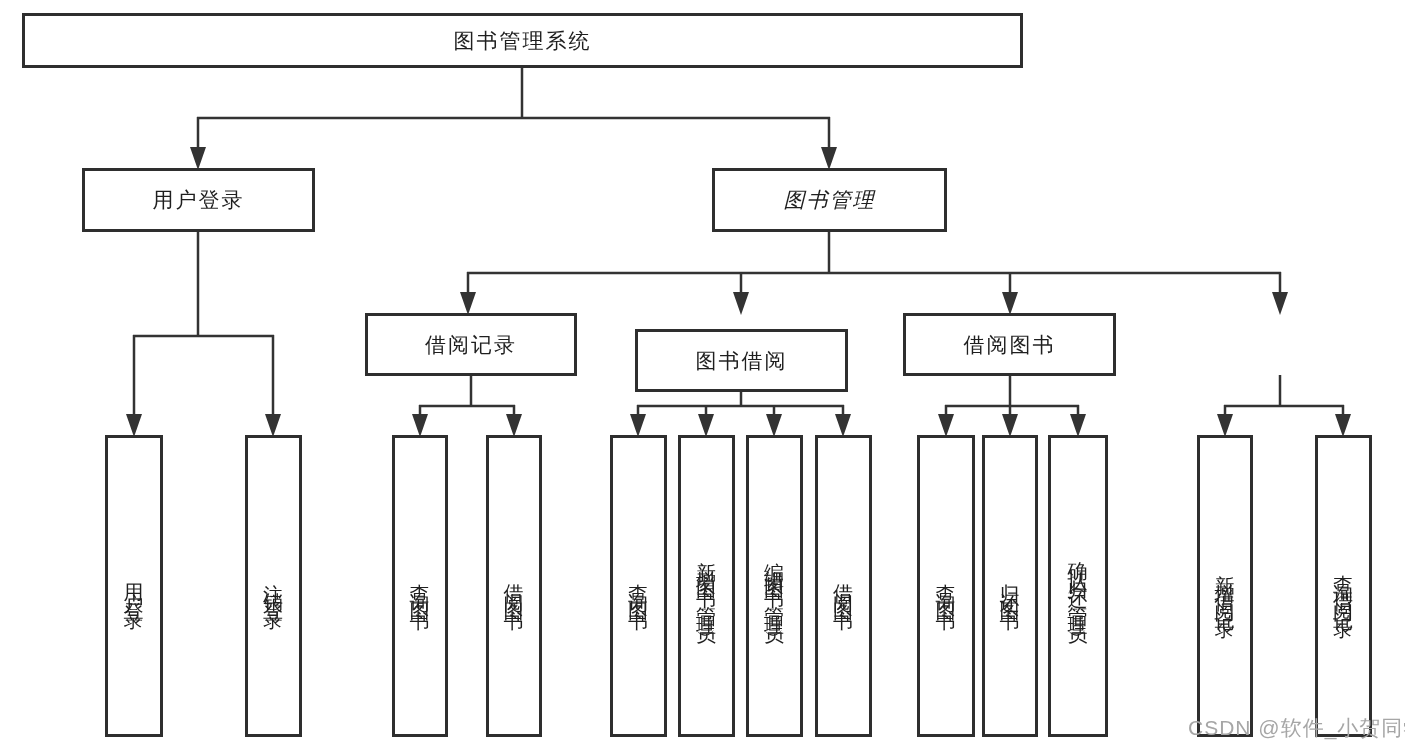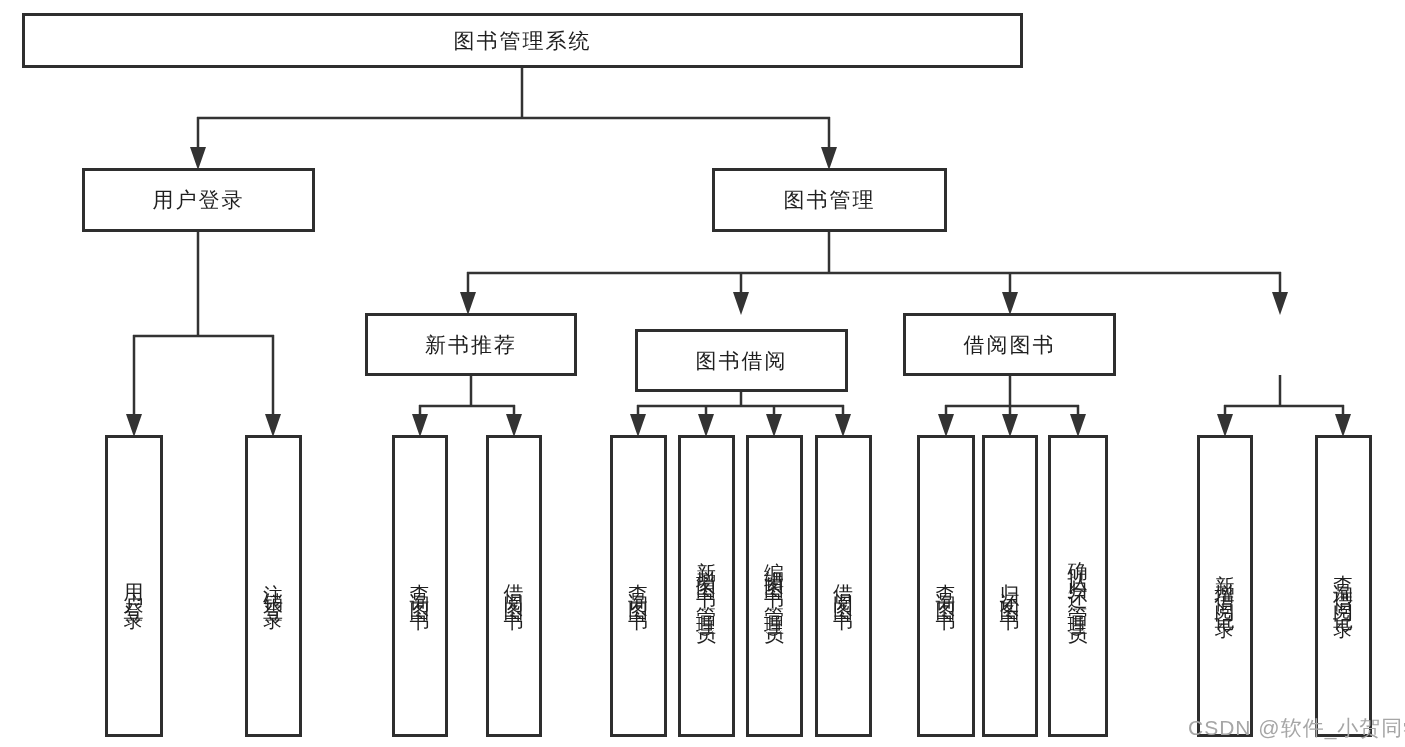--- a/index.html
+++ b/index.html
@@ -96,26 +96,26 @@
     <polygon class="ca" points="1335,414 1351,414 1343,437"></polygon>
   </svg>
 
   <div class="box" style="left:22px;top:13px;width:1001px;height:55px;">
     <span>图书管理系统</span>
   </div>
 
   <div class="box" style="left:82px;top:168px;width:233px;height:64px;">
     <span>用户登录</span>
   </div>
-  <div class="box" style="left:712px;top:168px;width:235px;height:64px;">
+  <div class="box" style="left:712px;top:168px;width:235px;height:64px;font-style:italic;">
     <span>图书管理</span>
   </div>
 
   <div class="box" style="left:365px;top:313px;width:212px;height:63px;">
-    <span>新书推荐</span>
+    <span>借阅记录</span>
   </div>
   <div class="box" style="left:635px;top:329px;width:213px;height:63px;">
     <span>图书借阅</span>
   </div>
   <div class="box" style="left:903px;top:313px;width:213px;height:63px;">
     <span>借阅图书</span>
   </div>
 
   <div class="leaf" style="left:105px;width:58px;">
     <span class="vtext">用户登录</span>

